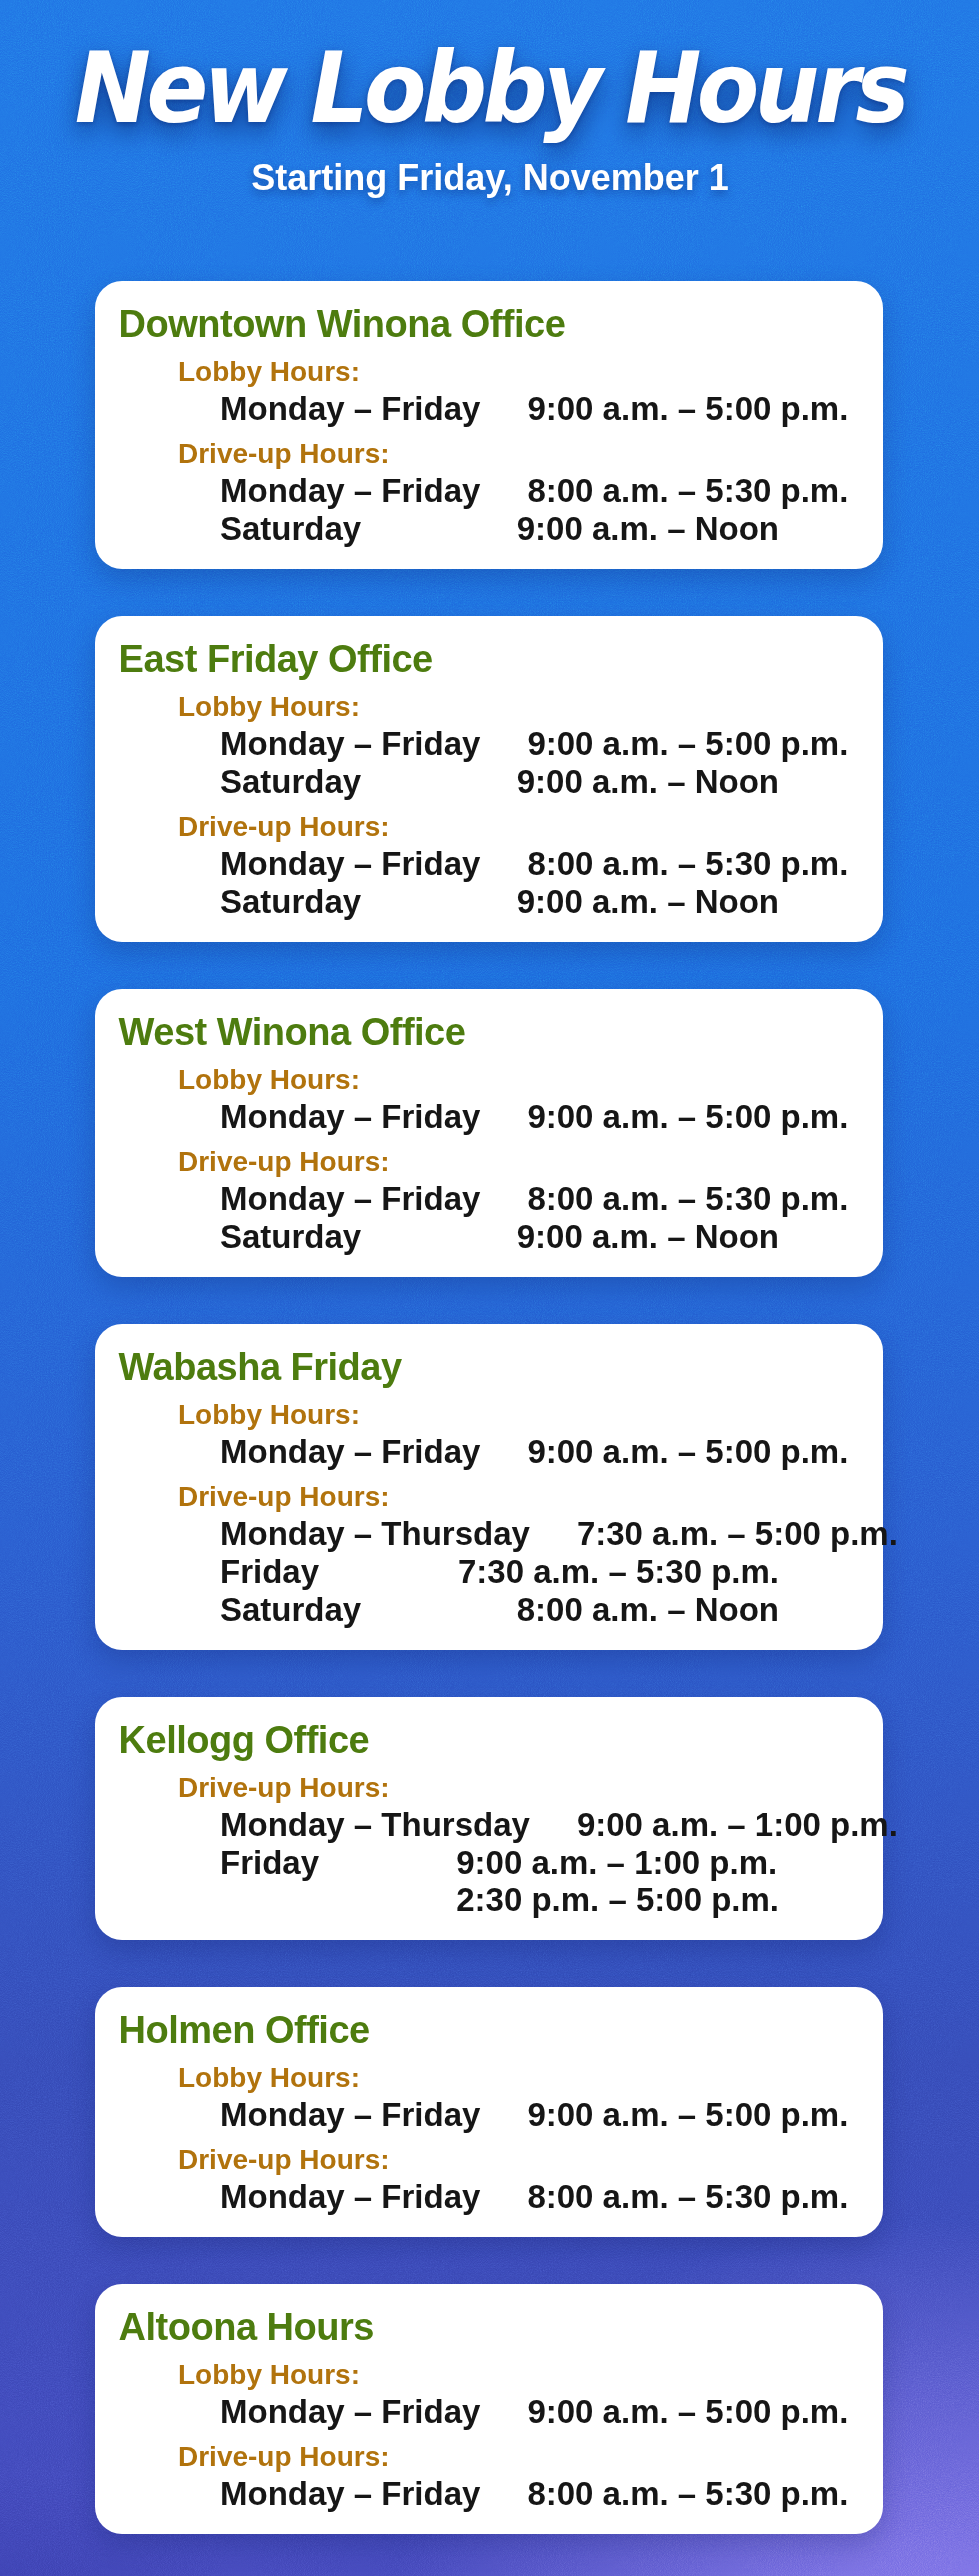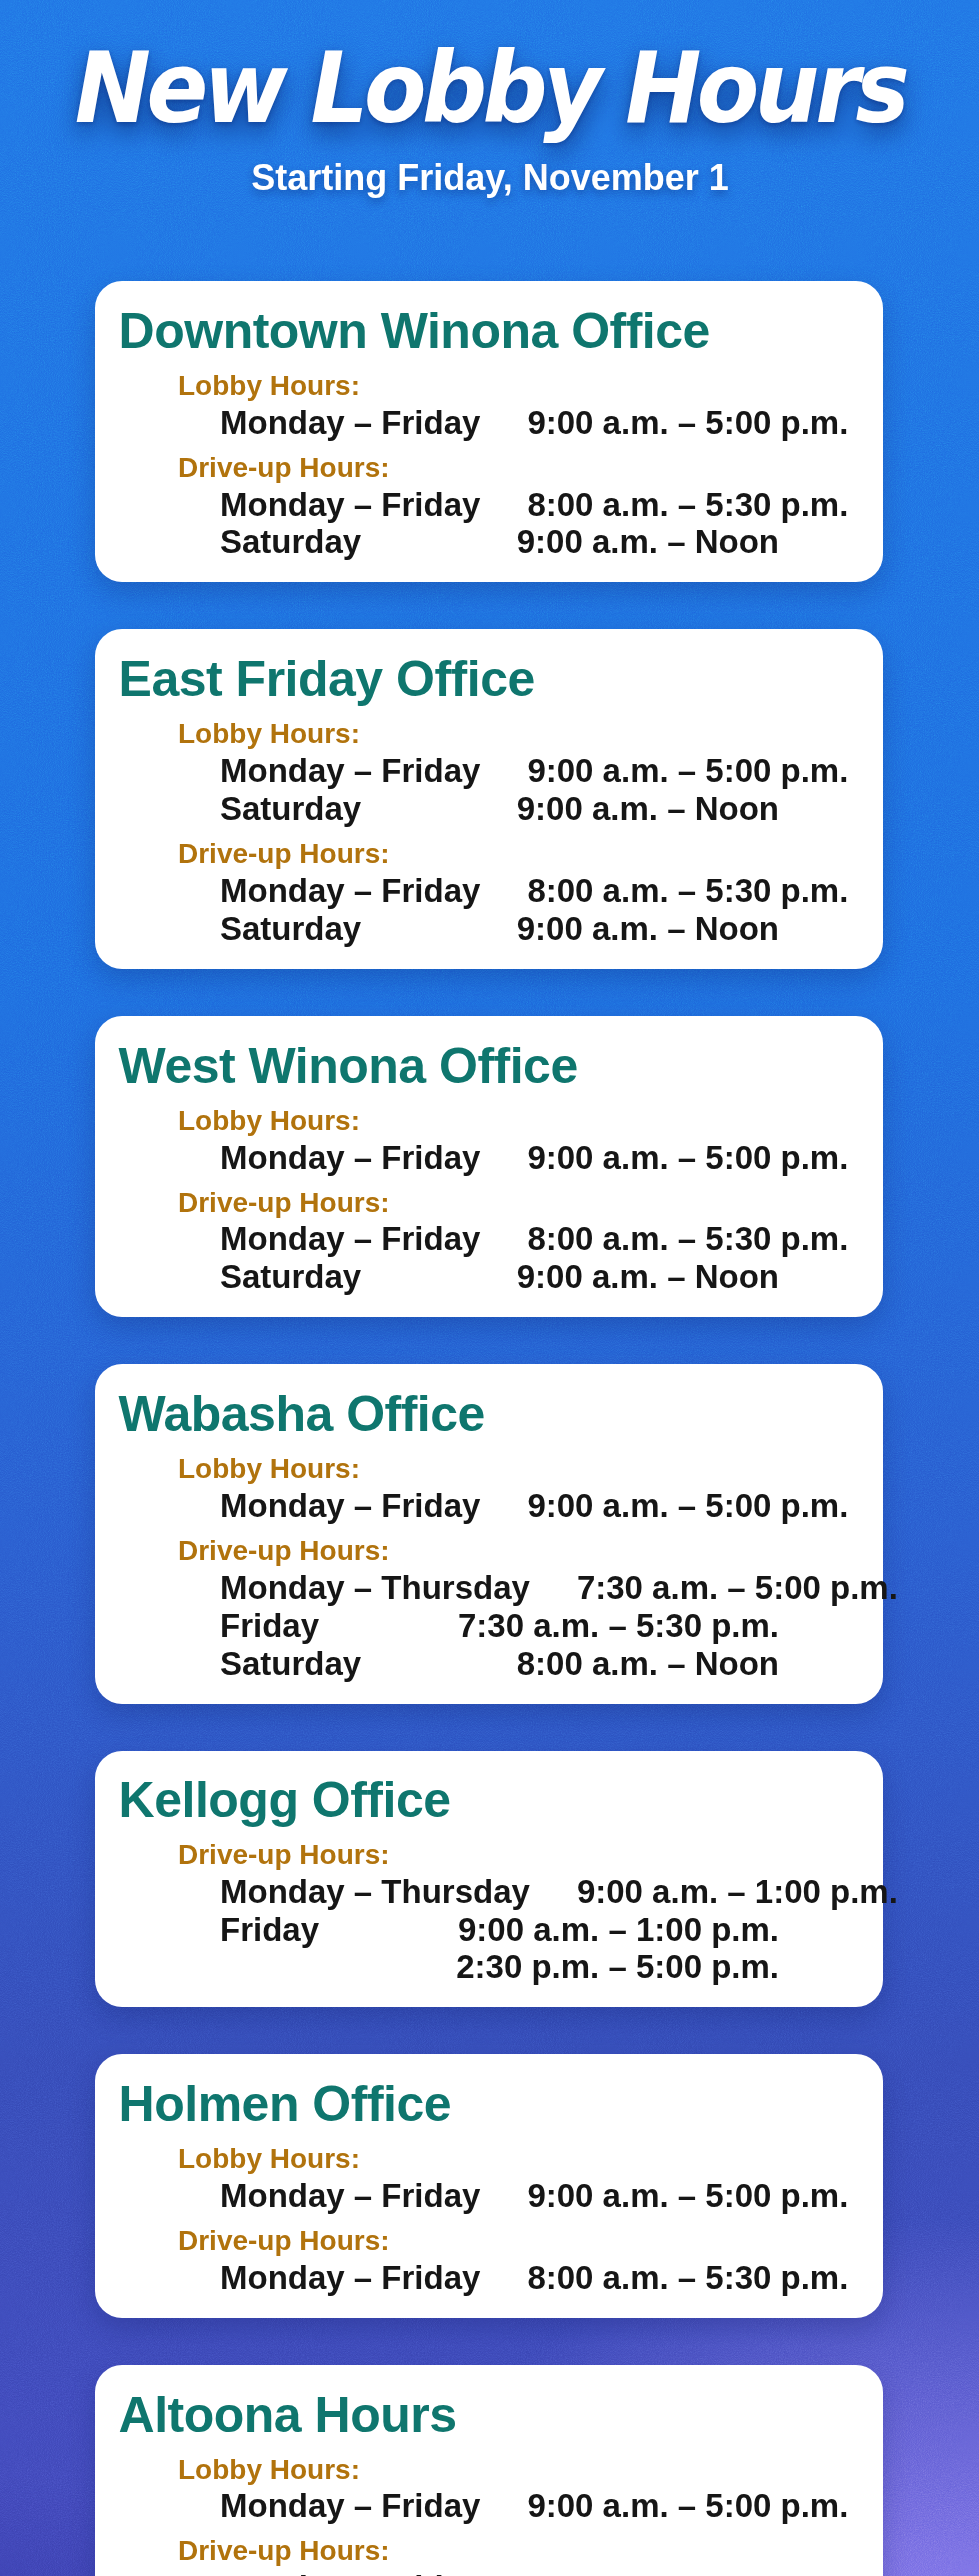--- a/index.html
+++ b/index.html
@@ -45,39 +45,39 @@
     display:flex;flex-direction:column;gap:47px;
   }
   .card{
     background:#ffffff;
     border-radius:27px;
     padding:14.5px 0 22px;
     box-shadow:0 11px 27px rgba(8,18,80,.22);
   }
   .office-name{
     margin:7.3px 23.6px 0;
-    font-size:50px;line-height:1.12;
+    font-size:38px;line-height:1.12;
     font-weight:700;letter-spacing:-0.5px;
-    color:#0f766e;
+    color:#4d7c0f;
   }
   .section{margin-top:10px;margin-left:16px;}
   .label{
     padding-left:67px;
     font-size:28px;line-height:34px;
     font-weight:700;color:#b1730d;
   }
   .row{
     display:flex;justify-content:space-between;align-items:flex-start;
     padding:0 104px 0 109px;
     margin-top:0.9px;
     font-size:33px;line-height:37px;
     font-weight:700;color:#161616;gap:47px;
   }
   .days{white-space:nowrap;}
-  .times{text-align:right;}
+  .times{text-align:left;}
   .tline{display:block;white-space:nowrap;}
 </style>
 </head>
 <body>
 
 <div class="page">
   <svg class="grain" xmlns="http://www.w3.org/2000/svg" preserveAspectRatio="none" viewBox="0 0 1080 2840" width="980" height="2576">
     <filter id="grainF" x="0" y="0" width="100%" height="100%">
       <feTurbulence type="fractalNoise" baseFrequency="0.9" numOctaves="2" stitchTiles="stitch"></feTurbulence>
       <feColorMatrix type="saturate" values="0"></feColorMatrix>
@@ -182,21 +182,21 @@
                 <span class="days">Saturday</span>
                 <span class="times">
                   <span class="tline">9:00 a.m. – Noon</span>
                 </span>
               </div>
             </div>
           </div>
   </section>
 
   <section class="card">
-    <h2 class="office-name">Wabasha Office</h2>
+    <h2 class="office-name">Wabasha Friday</h2>
     <div class="sections">
             <div class="section">
               <div class="label">Lobby Hours:</div>
               <div class="row">
                 <span class="days">Monday – Friday</span>
                 <span class="times">
                   <span class="tline">9:00 a.m. – 5:00 p.m.</span>
                 </span>
               </div>
             </div>

